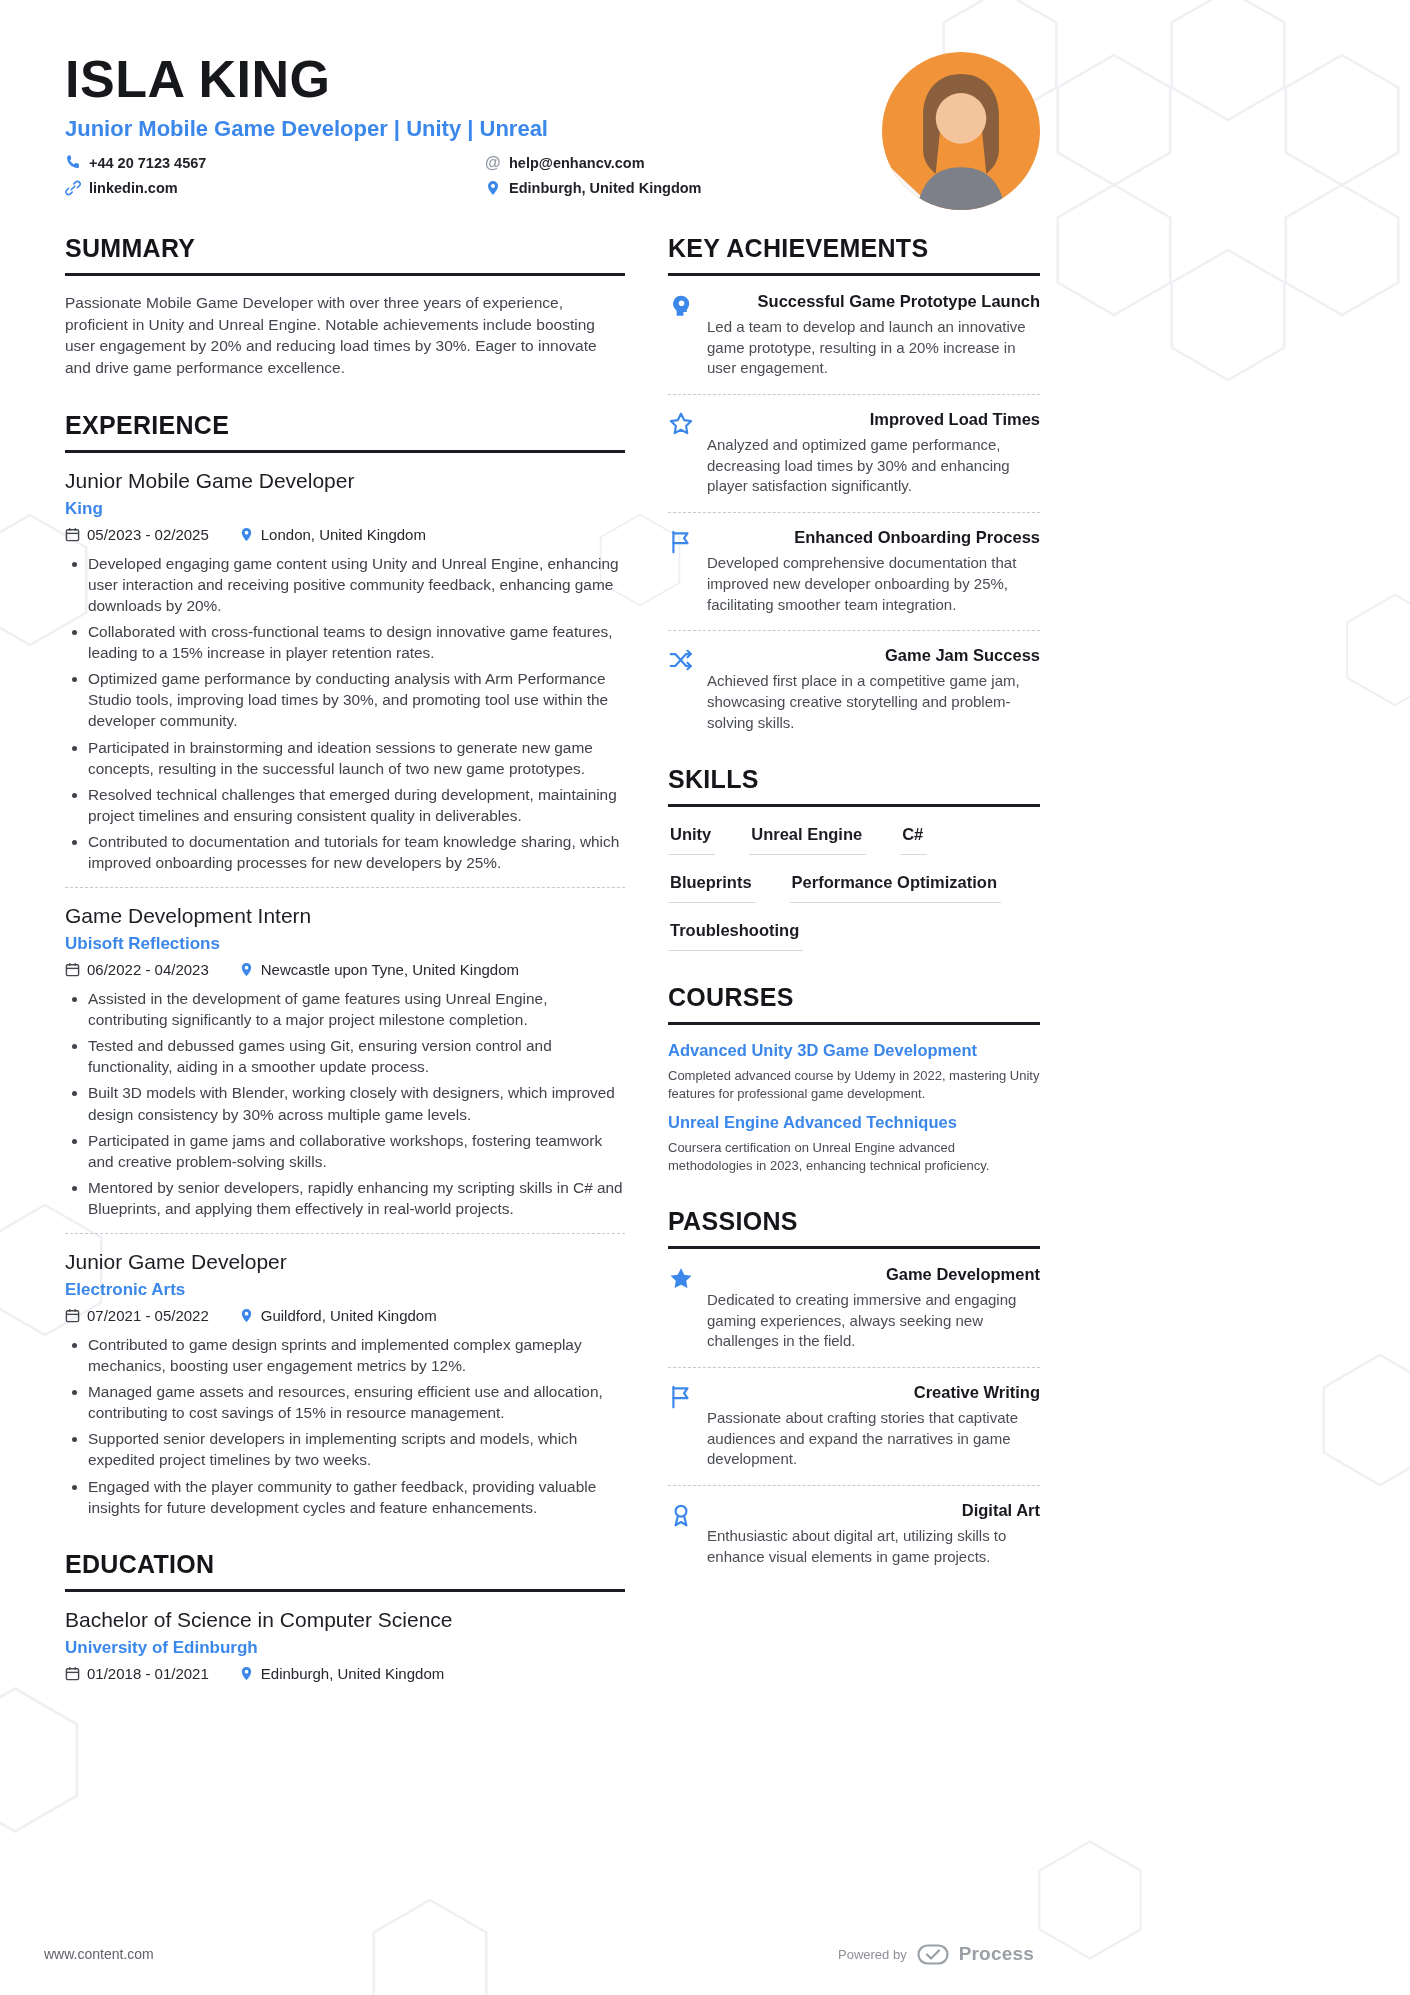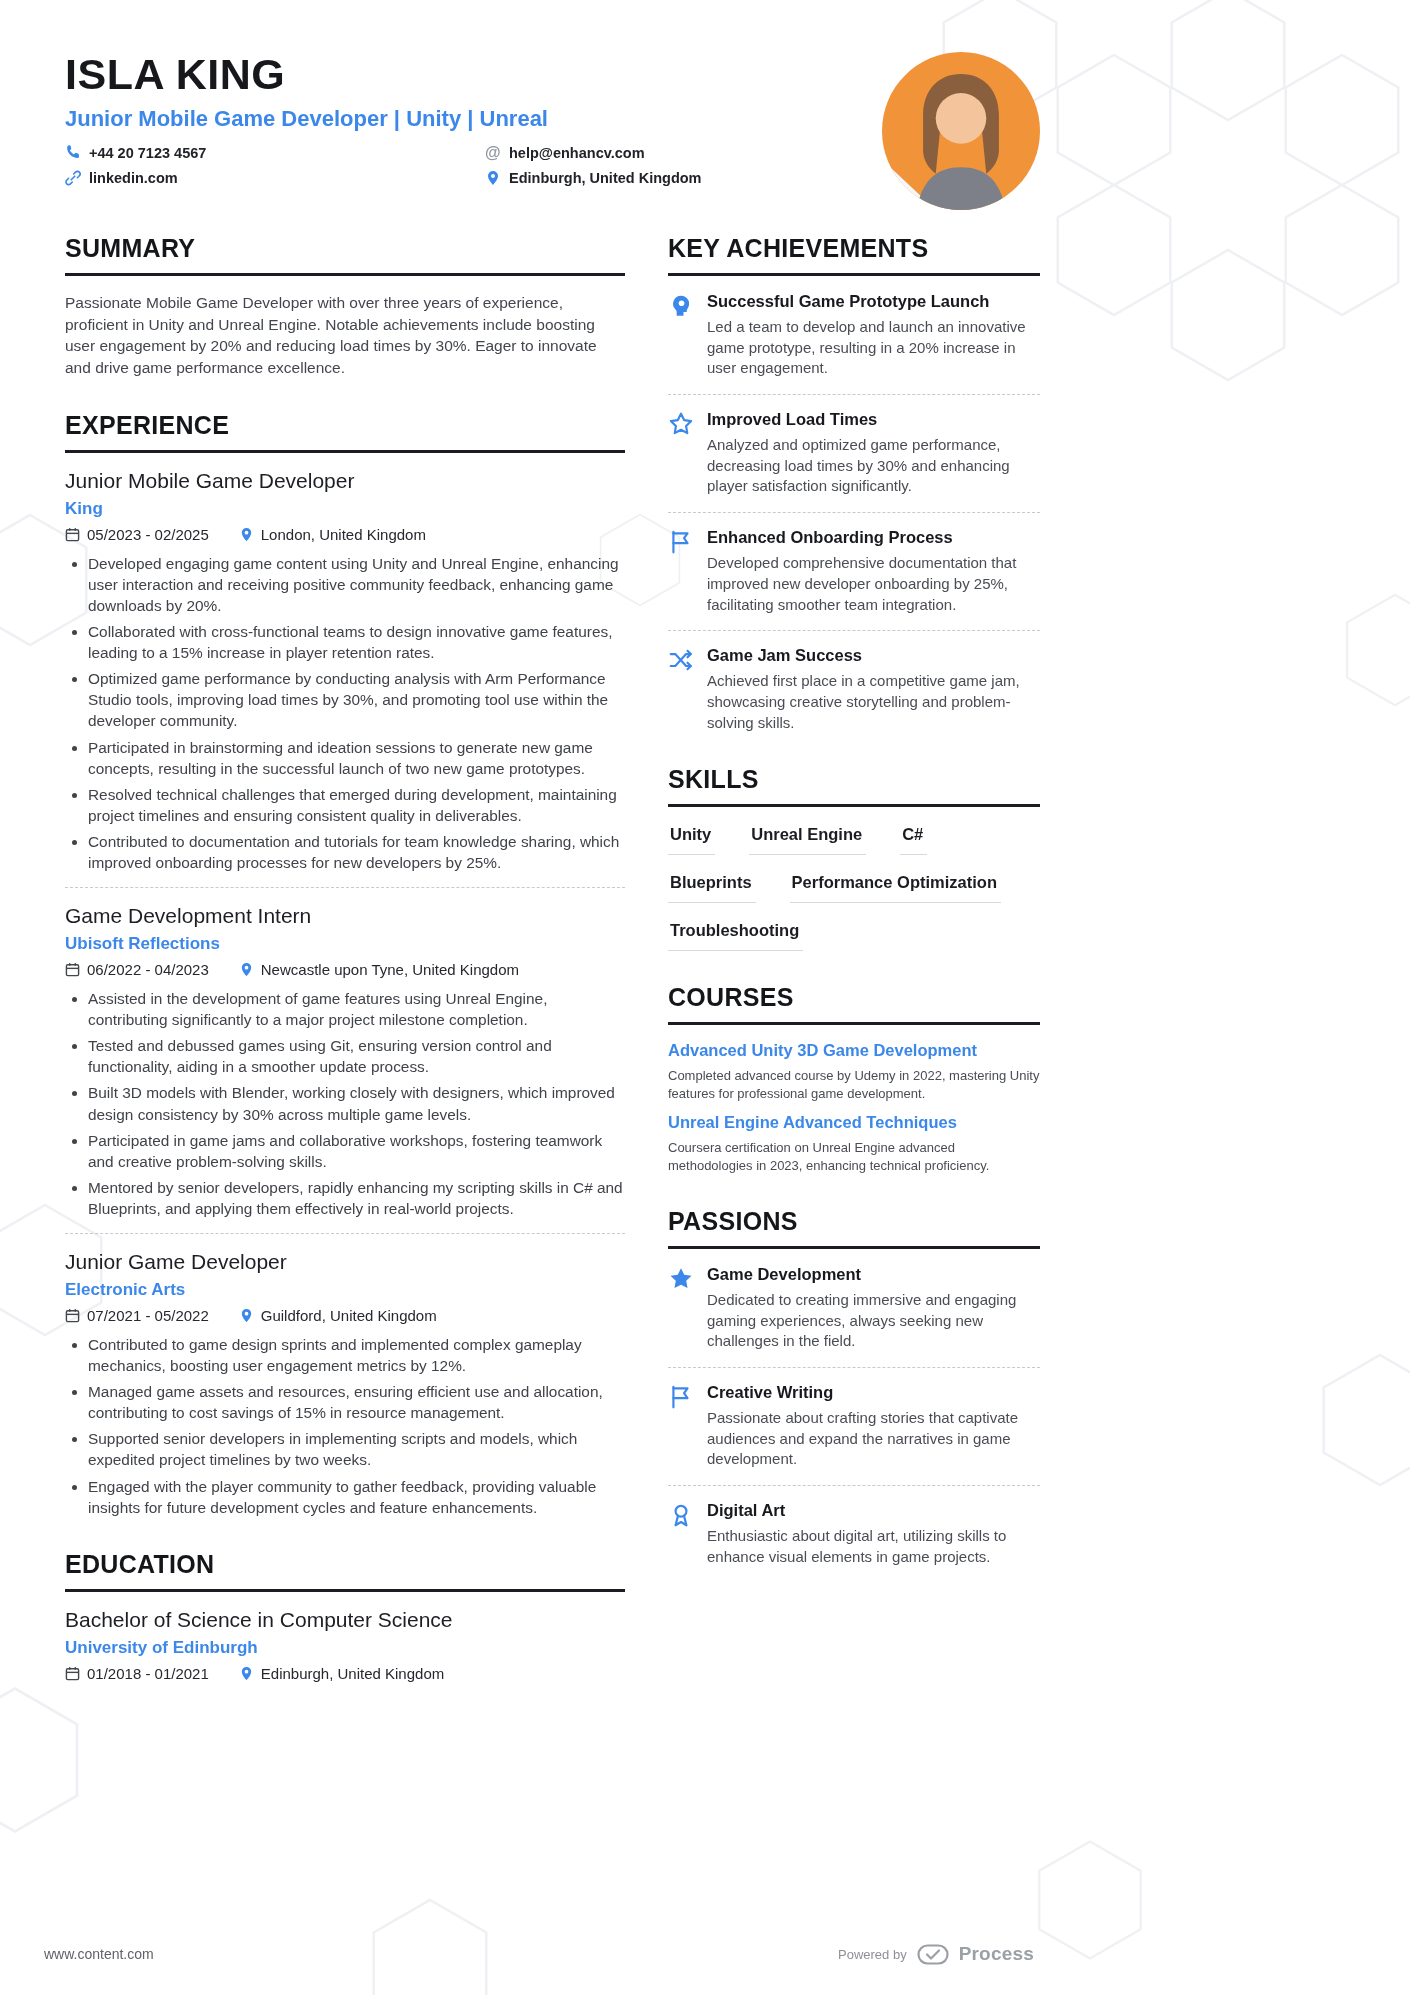--- a/index.html
+++ b/index.html
@@ -9,21 +9,21 @@
     background:#ffffff;
     font-family:"Liberation Sans","DejaVu Sans",sans-serif;
     color:#43464e;
   }
   .hex-bg { position:absolute; inset:0; z-index:0; }
   .page { position:absolute; inset:0; z-index:1; padding:52px 0 0 65px; }
   .content { width:975px; }
 
   
   header { display:flex; justify-content:space-between; align-items:flex-start; margin-bottom:24px; }
-  .name { font-size:43px; font-weight:800; letter-spacing:.5px; color:#16181c; margin:0; line-height:1.05; }
+  .name { font-size:52px; font-weight:800; letter-spacing:.5px; color:#16181c; margin:0; line-height:1.05; }
   .headline { font-size:22px; font-weight:700; color:#3b87ea; margin-top:9px; }
   .contact-grid { display:grid; grid-template-columns:420px 1fr; row-gap:9px; margin-top:13px; }
   .contact-item { display:flex; align-items:center; gap:8px; font-size:14.5px; font-weight:700; color:#212329; }
   .contact-item .cicon { width:16px; height:16px; display:inline-flex; flex-shrink:0; }
   .at-glyph { color:#8f97a1; font-size:16px; font-weight:700; line-height:1; }
   .avatar { width:158px; height:158px; border-radius:50%; overflow:hidden; flex-shrink:0; }
 
   
   .columns { display:flex; gap:43px; }
   .left-col { width:560px; flex:0 0 560px; }
@@ -42,21 +42,21 @@
   .meta { display:flex; gap:30px; align-items:center; font-size:15px; font-weight:500; color:#26282e; }
   .meta-item { display:flex; align-items:center; gap:7px; }
   .meta-item .micon { width:15px; height:15px; display:inline-flex; flex-shrink:0; }
   .job ul { margin:10px 0 0; padding-left:23px; }
   .job li { font-size:15.4px; line-height:1.37; color:#404349; margin-bottom:5px; }
   .dash-divider { border-top:1px dashed #c6c9ce; margin:14px 0 16px; }
 
   
   .ach { display:flex; gap:13px; align-items:flex-start; }
   .ach-icon { width:26px; height:26px; flex-shrink:0; color:#3b87ea; margin-top:1px; }
-  .ach-title { font-size:16.5px; font-weight:700; color:#17191e; }
+  .ach-title { font-size:16.5px; font-weight:700; color:#17191e;text-align:right; }
   .ach-text { font-size:15px; line-height:1.38; color:#4a4d54; margin-top:6px; }
   .right-col .dash-divider { margin:15px 0; }
 
   .skills-list { display:flex; flex-wrap:wrap; column-gap:34px; row-gap:18px; padding-top:2px; }
   .skill { font-size:16.5px; font-weight:700; color:#1b1d22; padding:0 4px 10px 2px; border-bottom:1.5px solid #d7d9dd; }
 
   .course { margin-bottom:10px; }
   .course:last-child { margin-bottom:12px; }
   .course-title { font-size:16.5px; font-weight:700; color:#3b87ea; margin-bottom:7px; }
   .course-text { font-size:13px; line-height:1.38; color:#4a4d54; }

